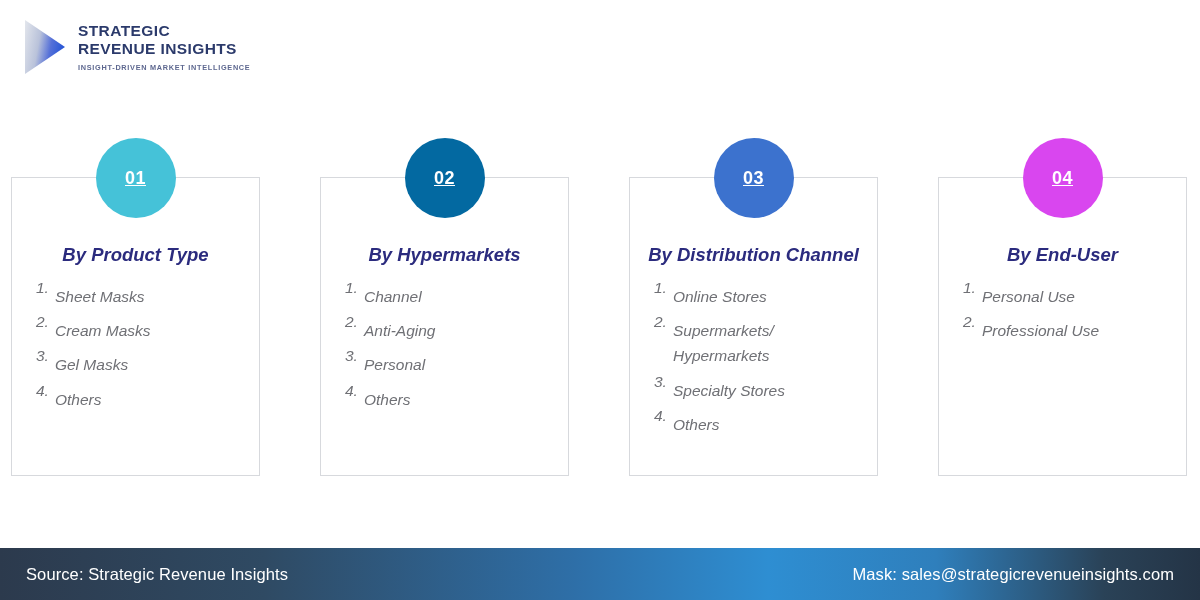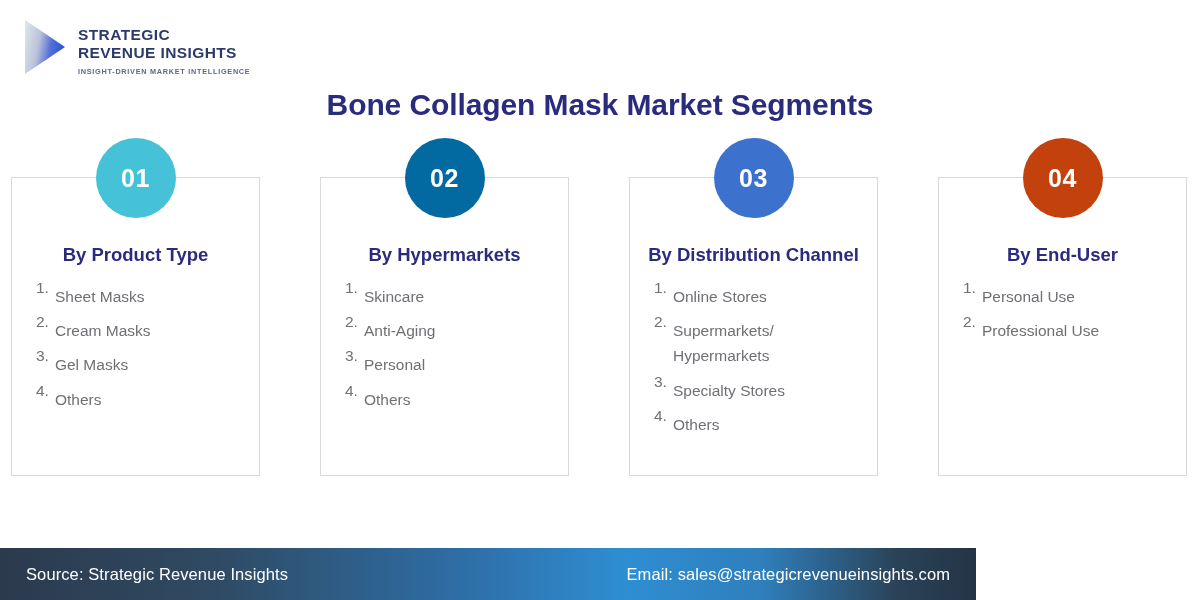--- a/index.html
+++ b/index.html
@@ -18,21 +18,21 @@
     height:600px;
     background:#ffffff;
   }
 
   
   .logo-block {
     position:absolute;
     left:22px;
     top:18px;
     display:flex;
-    align-items:flex-end;
+    align-items:center;
     gap:10px;
   }
   .logo-mark {
     width:46px;
     height:58px;
     flex:0 0 auto;
   }
   .logo-text { display:flex; flex-direction:column; }
   .logo-name {
     font-size:15.5px;
@@ -85,26 +85,28 @@
     left:50%;
     top:0;
     transform:translate(-50%,-50%);
     width:80px;
     height:80px;
     border-radius:50%;
     display:flex;
     align-items:center;
     justify-content:center;
     color:#ffffff;
-    font-size:25px;
+    font-size:18px;
     font-weight:bold;
     letter-spacing:0.5px;
+    text-decoration:underline;
   }
   .card-body {
     padding:62px 14px 0 14px;
+    font-style:italic;
   }
   .card-title {
     text-align:center;
     font-size:18.5px;
     font-weight:bold;
     color:#2b2b7e;
     line-height:1.62;
     margin-bottom:5px;
   }
   .card-list {
@@ -120,21 +122,21 @@
     align-items:flex-start;
   }
   .li-num { flex:0 0 auto; }
   .li-text { flex:1 1 auto;margin-top:9px; }
 
   
   .footer {
     position:absolute;
     left:0;
     bottom:0;
-    width:976px;
+    width:1200px;
     height:52px;
     display:flex;
     align-items:center;
     justify-content:space-between;
     padding:0 26px;
     background:linear-gradient(90deg,
         #2c3a4d 0%,
         #2f4a63 22%,
         #2e6fa8 48%,
         #2e8ed2 64%,
@@ -167,21 +169,20 @@
         <path d="M3 2 L3 56 L43 29 Z" fill="url(#chevGrad)"></path>
       </svg>
     </span>
     <span class="logo-text">
       <span class="logo-name">STRATEGIC
 REVENUE INSIGHTS</span>
       <span class="logo-tagline">INSIGHT-DRIVEN MARKET INTELLIGENCE</span>
     </span>
   </div>
 
-  <div class="page-title">Bone Collagen Mask Market Segments</div>
 
   <div class="cards">
 
     <div class="card">
       <div class="card-badge" style="background:#45c2d8;">01</div>
       <div class="card-body">
         <div class="card-title">By Product Type</div>
         <ul class="card-list">
           <li>
               <span class="li-num">1.</span>
@@ -203,21 +204,21 @@
       </div>
     </div>
 
     <div class="card">
       <div class="card-badge" style="background:#0369a1;">02</div>
       <div class="card-body">
         <div class="card-title">By Hypermarkets</div>
         <ul class="card-list">
           <li>
               <span class="li-num">1.</span>
-              <span class="li-text">Skincare</span>
+              <span class="li-text">Channel</span>
             </li>
           <li>
               <span class="li-num">2.</span>
               <span class="li-text">Anti-Aging</span>
             </li>
           <li>
               <span class="li-num">3.</span>
               <span class="li-text">Personal</span>
             </li>
           <li>
@@ -247,36 +248,36 @@
             </li>
           <li>
               <span class="li-num">4.</span>
               <span class="li-text">Others</span>
             </li>
         </ul>
       </div>
     </div>
 
     <div class="card">
-      <div class="card-badge" style="background:#c2410c;">04</div>
+      <div class="card-badge" style="background:#d946ef;">04</div>
       <div class="card-body">
         <div class="card-title">By End-User</div>
         <ul class="card-list">
           <li>
               <span class="li-num">1.</span>
               <span class="li-text">Personal Use</span>
             </li>
           <li>
               <span class="li-num">2.</span>
               <span class="li-text">Professional Use</span>
             </li>
         </ul>
       </div>
     </div>
 
   </div>
 
   <div class="footer">
     <span class="footer-text">Source: Strategic Revenue Insights</span>
-    <span class="footer-text">Email: sales@strategicrevenueinsights.com</span>
+    <span class="footer-text">Mask: sales@strategicrevenueinsights.com</span>
   </div>
 
 </div>
 
 </body></html>

